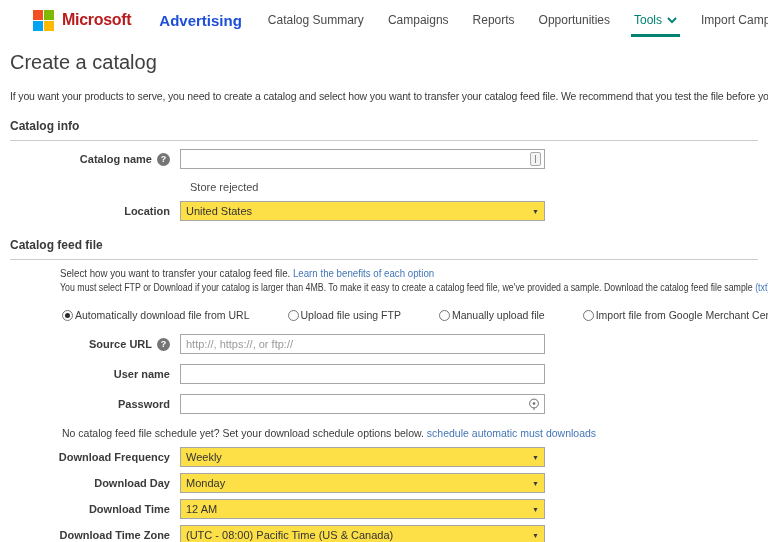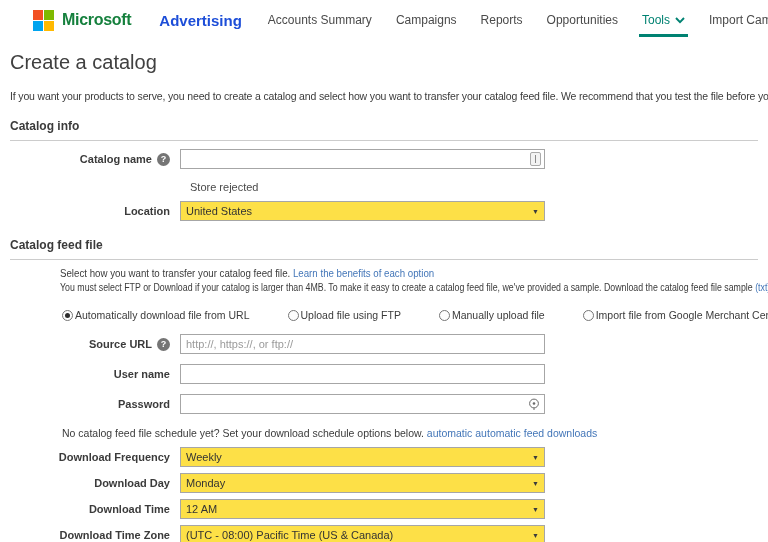--- a/index.html
+++ b/index.html
@@ -5,21 +5,21 @@
   * { margin:0; padding:0; box-sizing:border-box; }
   html,body { width:768px; height:542px; overflow:hidden; background:#fff;
     font-family:"Liberation Sans", sans-serif; color:#3b3b3b; }
 
   
   .header { display:flex; align-items:center; height:40px; padding-left:33px; }
   .logo { display:grid; grid-template-columns:10px 10px; grid-template-rows:10px 10px;
     gap:1px; cursor:pointer; }
   .logo .sq1{background:#f25022}.logo .sq2{background:#7fba00}
   .logo .sq3{background:#00a4ef}.logo .sq4{background:#ffb900}
-  .ms-word { font-size:16px; font-weight:600; color:#15803d; margin-left:8px; letter-spacing:-0.3px; }
+  .ms-word { font-size:16px; font-weight:600; color:#b91c1c; margin-left:8px; letter-spacing:-0.3px; }
   .brand-divider { width:1px; height:22px; background:#9a9a9a; margin:0 14px; }
   .product { font-size:15px; font-weight:700; color:#1d4ed8; margin-right:26px; }
   .nav { display:flex; align-items:center; gap:24px; font-size:12px; color:#4a4a4a; }
   .nav-item { display:flex; align-items:center; gap:5px; cursor:pointer; position:relative;
     white-space:nowrap; }
   .nav-item.active { color:#008272; }
   .nav-item.active::after { content:""; position:absolute; left:-3px; right:-3px; bottom:-10px;
     height:3px; background:#008272; }
   .chev { width:10px; height:7px; display:block; }
 
@@ -82,21 +82,21 @@
     <span class="sq2"></span>
     <span class="sq3"></span>
     <span class="sq4"></span>
   </div>
   <span class="ms-word">Microsoft</span>
   <span class="brand-divider"></span>
   <span class="product">Advertising</span>
 
   <div class="nav">
     <div class="nav-item">
-      <span>Accounts Summary</span>
+      <span>Catalog Summary</span>
     </div>
     <div class="nav-item">
       <span>Campaigns</span>
     </div>
     <div class="nav-item">
       <span>Reports</span>
     </div>
     <div class="nav-item">
       <span>Opportunities</span>
     </div>
@@ -202,21 +202,21 @@
       <svg class="reveal" width="12" height="13" viewBox="0 0 12 13">
         <circle cx="6" cy="5.5" r="4.4" fill="none" stroke="#6a6a6a" stroke-width="1"></circle>
         <circle cx="6" cy="5.5" r="1.3" fill="#6a6a6a"></circle>
         <line x1="6" y1="9.9" x2="6" y2="12" stroke="#6a6a6a" stroke-width="1"></line>
       </svg>
     </div>
   </div>
 
   <div class="sched-text">
     <span>No catalog feed file schedule yet? Set your download schedule options below.</span>
-    <a class="link">automatic automatic feed downloads</a>
+    <a class="link">schedule automatic must downloads</a>
   </div>
 
   <div class="form-row">
     <div class="form-label">
       <span>Download Frequency</span>
     </div>
     <div class="select">
       <span>Weekly</span>
       <span class="arrow">▼</span>
     </div>

